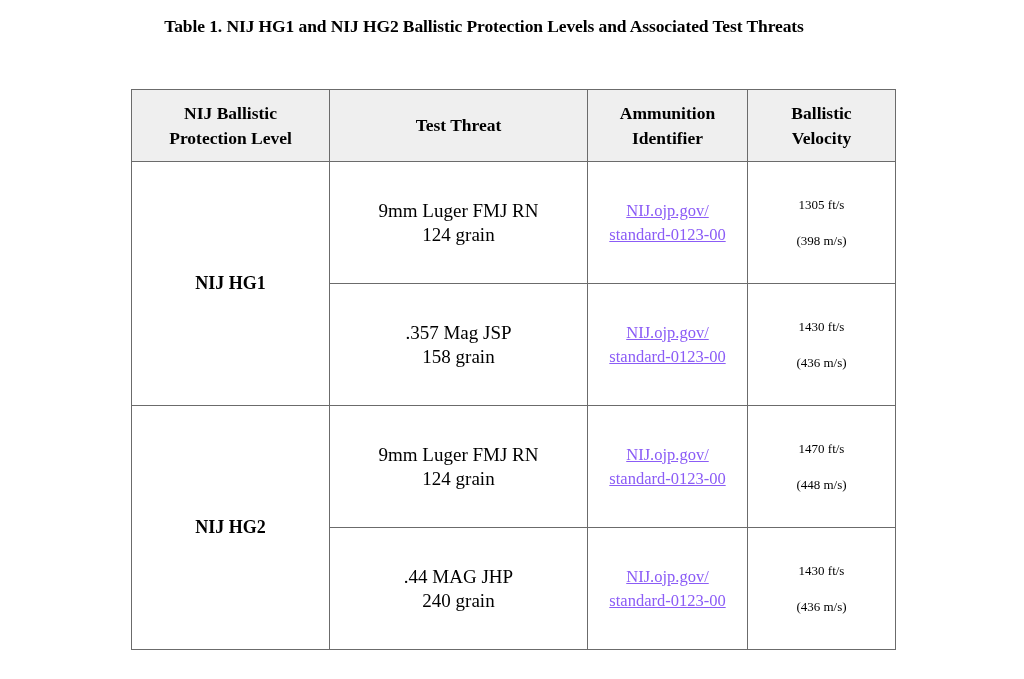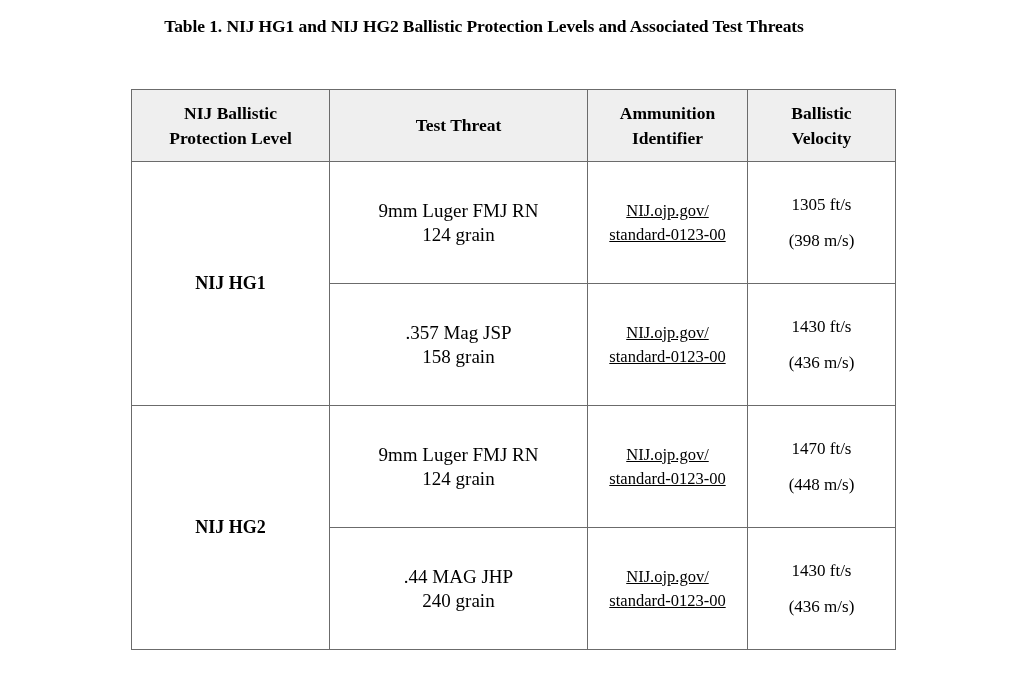--- a/index.html
+++ b/index.html
@@ -55,28 +55,28 @@
     td.level {
       font-weight: bold;
       font-size: 18px;
     }
     tr.datarow td { height: 121px; }
     td.threat {
       font-size: 19px;
       line-height: 24px;
     }
     td.ammo a {
-      color: #000000;
+      color: #8b5cf6;
       text-decoration: underline;
       font-size: 16.5px;
       line-height: 24px;
       display: inline-block;
     }
     td.vel {
-      font-size: 17px;
+      font-size: 13px;
       line-height: 36px;
       font-family: Liberation Serif, serif;
     }
     .line { display: block; }
   </style>
 </head>
 <body>
 
 <div class="caption">
   <span class="line">Table 1. NIJ HG1 and NIJ HG2 Ballistic Protection Levels and Associated Test Threats</span>

